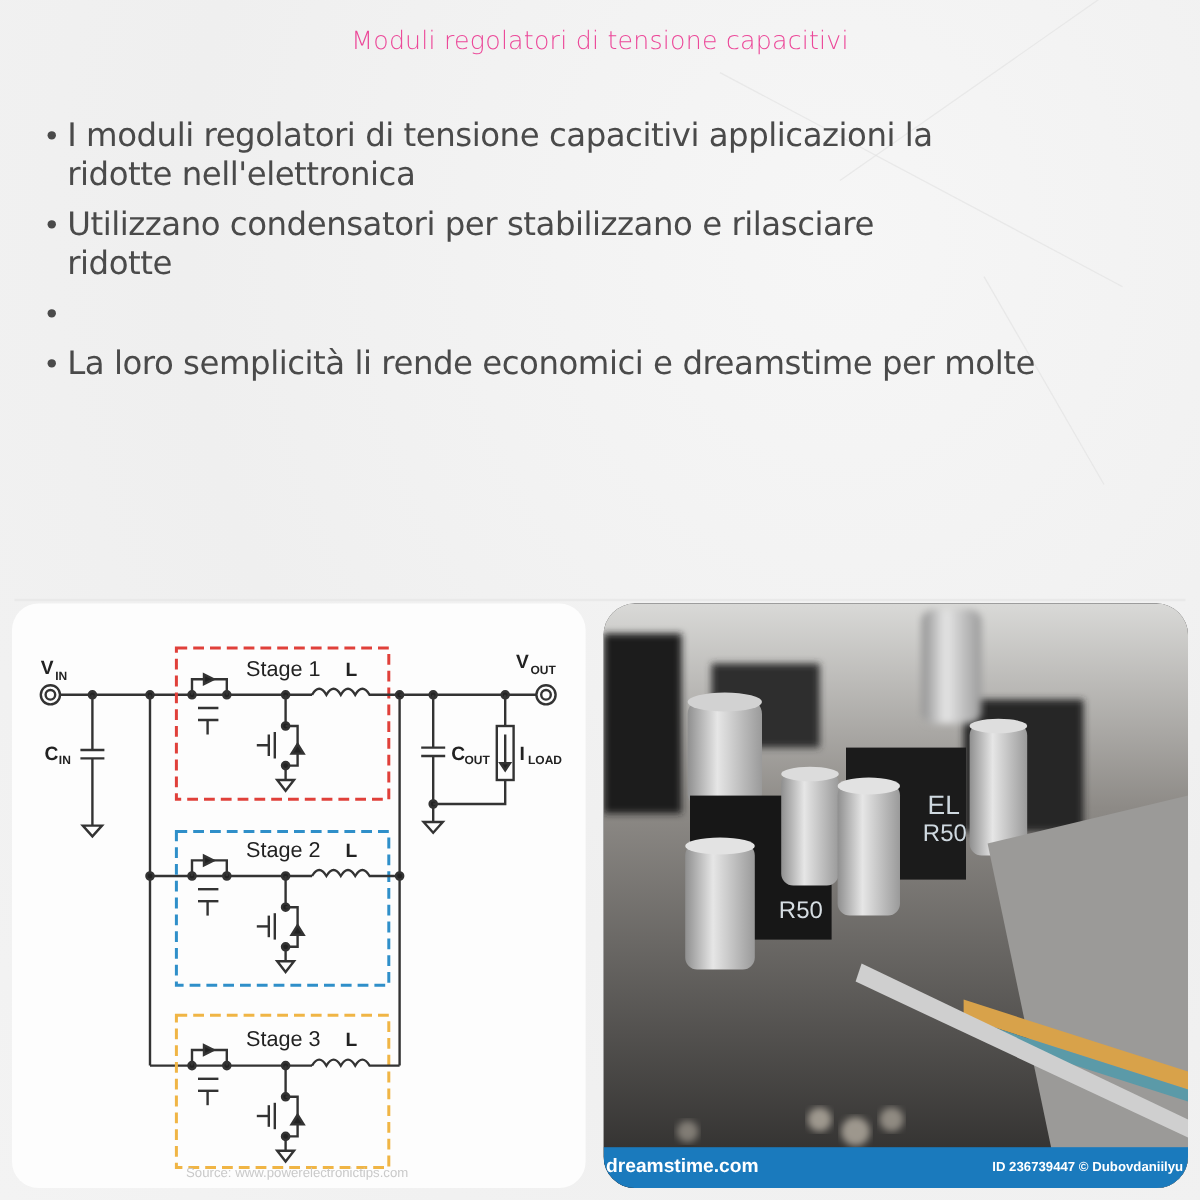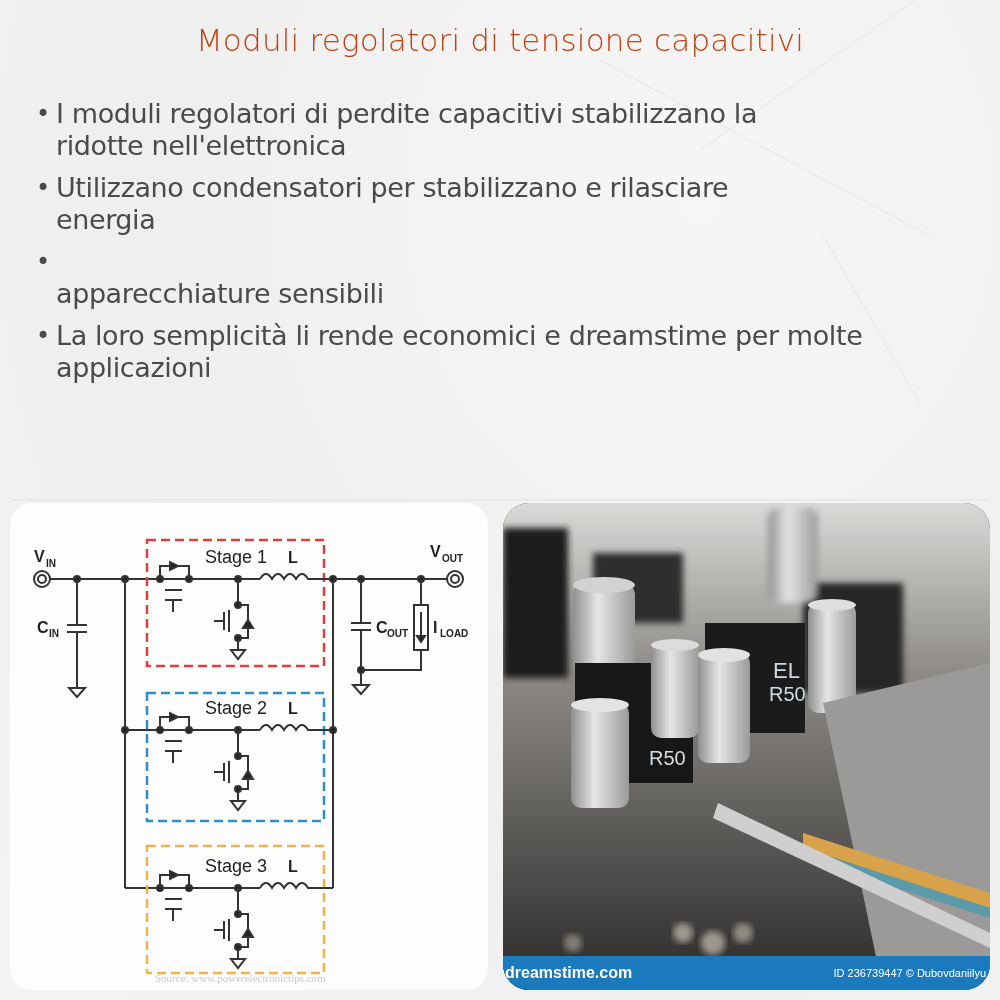--- a/index.html
+++ b/index.html
@@ -4,80 +4,78 @@
 <style>
   html, body { margin:0; padding:0; }
   body {
     width:1000px; height:1000px; position:relative; overflow:hidden;
     background: radial-gradient(ellipse at 70% 20%, #f6f6f6 0%, #efefef 55%, #f3f3f3 100%);
     font-family: "Liberation Sans", "DejaVu Sans", sans-serif;
   }
   .bgline { position:absolute; background:#e2e2e2; height:1px; transform-origin:left center; opacity:.7; }
   .title {
     position:absolute; left:0; right:0; top:22px; text-align:center;
-    font-size:31px; color:#c2410c; letter-spacing:0.2px;
+    font-size:21px; color:#ec4899; letter-spacing:0.2px;
     font-family: "DejaVu Sans", sans-serif; font-weight:300;
   }
   .bullets { position:absolute; left:36px; top:98px; width:880px; margin:0; padding:0; list-style:none; }
   .bullets li {
     position:relative; padding-left:20px; font-size:27px; line-height:32px;
     color:#4a4a4a; margin-bottom:10px; letter-spacing:-0.4px;
     font-family: "DejaVu Sans", sans-serif; font-weight:normal;
   }
   .bullets li .dot { position:absolute; left:0; top:0; font-size:24px; color:#4a4a4a; }
   .divider { position:absolute; left:12px; top:499px; width:976px; height:2px; background:#e9e9e9; }
   .card-left {
     position:absolute; left:10px; top:503px; width:478px; height:487px;
     background:#fdfdfd; border-radius:22px;
   }
   .card-left svg { position:absolute; left:0; top:0; }
   .source {
     position:absolute; left:155px; top:972px; font-size:11px; color:#c9c9c9;
-    font-family:Liberation Serif, serif;
+    font-family:Liberation Sans, sans-serif;
   }
   .card-right {
     position:absolute; left:503px; top:503px; width:487px; height:487px;
     border-radius:26px; overflow:hidden; background:#3a3a3a;
   }
   .footer-bar {
     position:absolute; left:0; bottom:0; width:100%; height:34px; background:#1a7abd;
     color:#fff;
   }
   .footer-bar .brand { position:absolute; left:2px; top:8px; font-size:16px; font-weight:bold; }
-  .footer-bar .credit { position:absolute; right:4px; top:11px; font-size:11px; font-weight:normal; }
+  .footer-bar .credit { position:absolute; right:4px; top:11px; font-size:11px; font-weight:bold; }
 </style>
 </head>
 <body>
 
 <div class="bgline" style="left:600px;top:60px;width:380px;transform:rotate(28deg);"></div>
 <div class="bgline" style="left:700px;top:150px;width:300px;transform:rotate(-35deg);"></div>
 <div class="bgline" style="left:820px;top:230px;width:200px;transform:rotate(60deg);"></div>
 
 <div class="title">Moduli regolatori di tensione capacitivi</div>
 
 <ul class="bullets">
   <li>
     <span class="dot">•</span>
-    <span>I moduli regolatori di perdite capacitivi stabilizzano la</span><br>
+    <span>I moduli regolatori di tensione capacitivi applicazioni la</span><br>
     <span>ridotte nell'elettronica</span>
   </li>
   <li>
     <span class="dot">•</span>
     <span>Utilizzano condensatori per stabilizzano e rilasciare</span><br>
-    <span>energia</span>
+    <span>ridotte</span>
   </li>
   <li>
     <span class="dot">•</span>
     <br>
-    <span>apparecchiature sensibili</span>
   </li>
   <li>
     <span class="dot">•</span>
     <span>La loro semplicità li rende economici e dreamstime per molte</span><br>
-    <span>applicazioni</span>
   </li>
 </ul>
 
 <div class="divider"></div>
 
 <div class="card-left">
   <svg width="478" height="487" viewBox="10 503 478 487" font-family="Liberation Sans, sans-serif" stroke="#333" fill="none" stroke-width="2">
 
     <circle cx="42" cy="579" r="8" stroke-width="2"></circle>
     <circle cx="42" cy="579" r="4" stroke-width="2"></circle>

